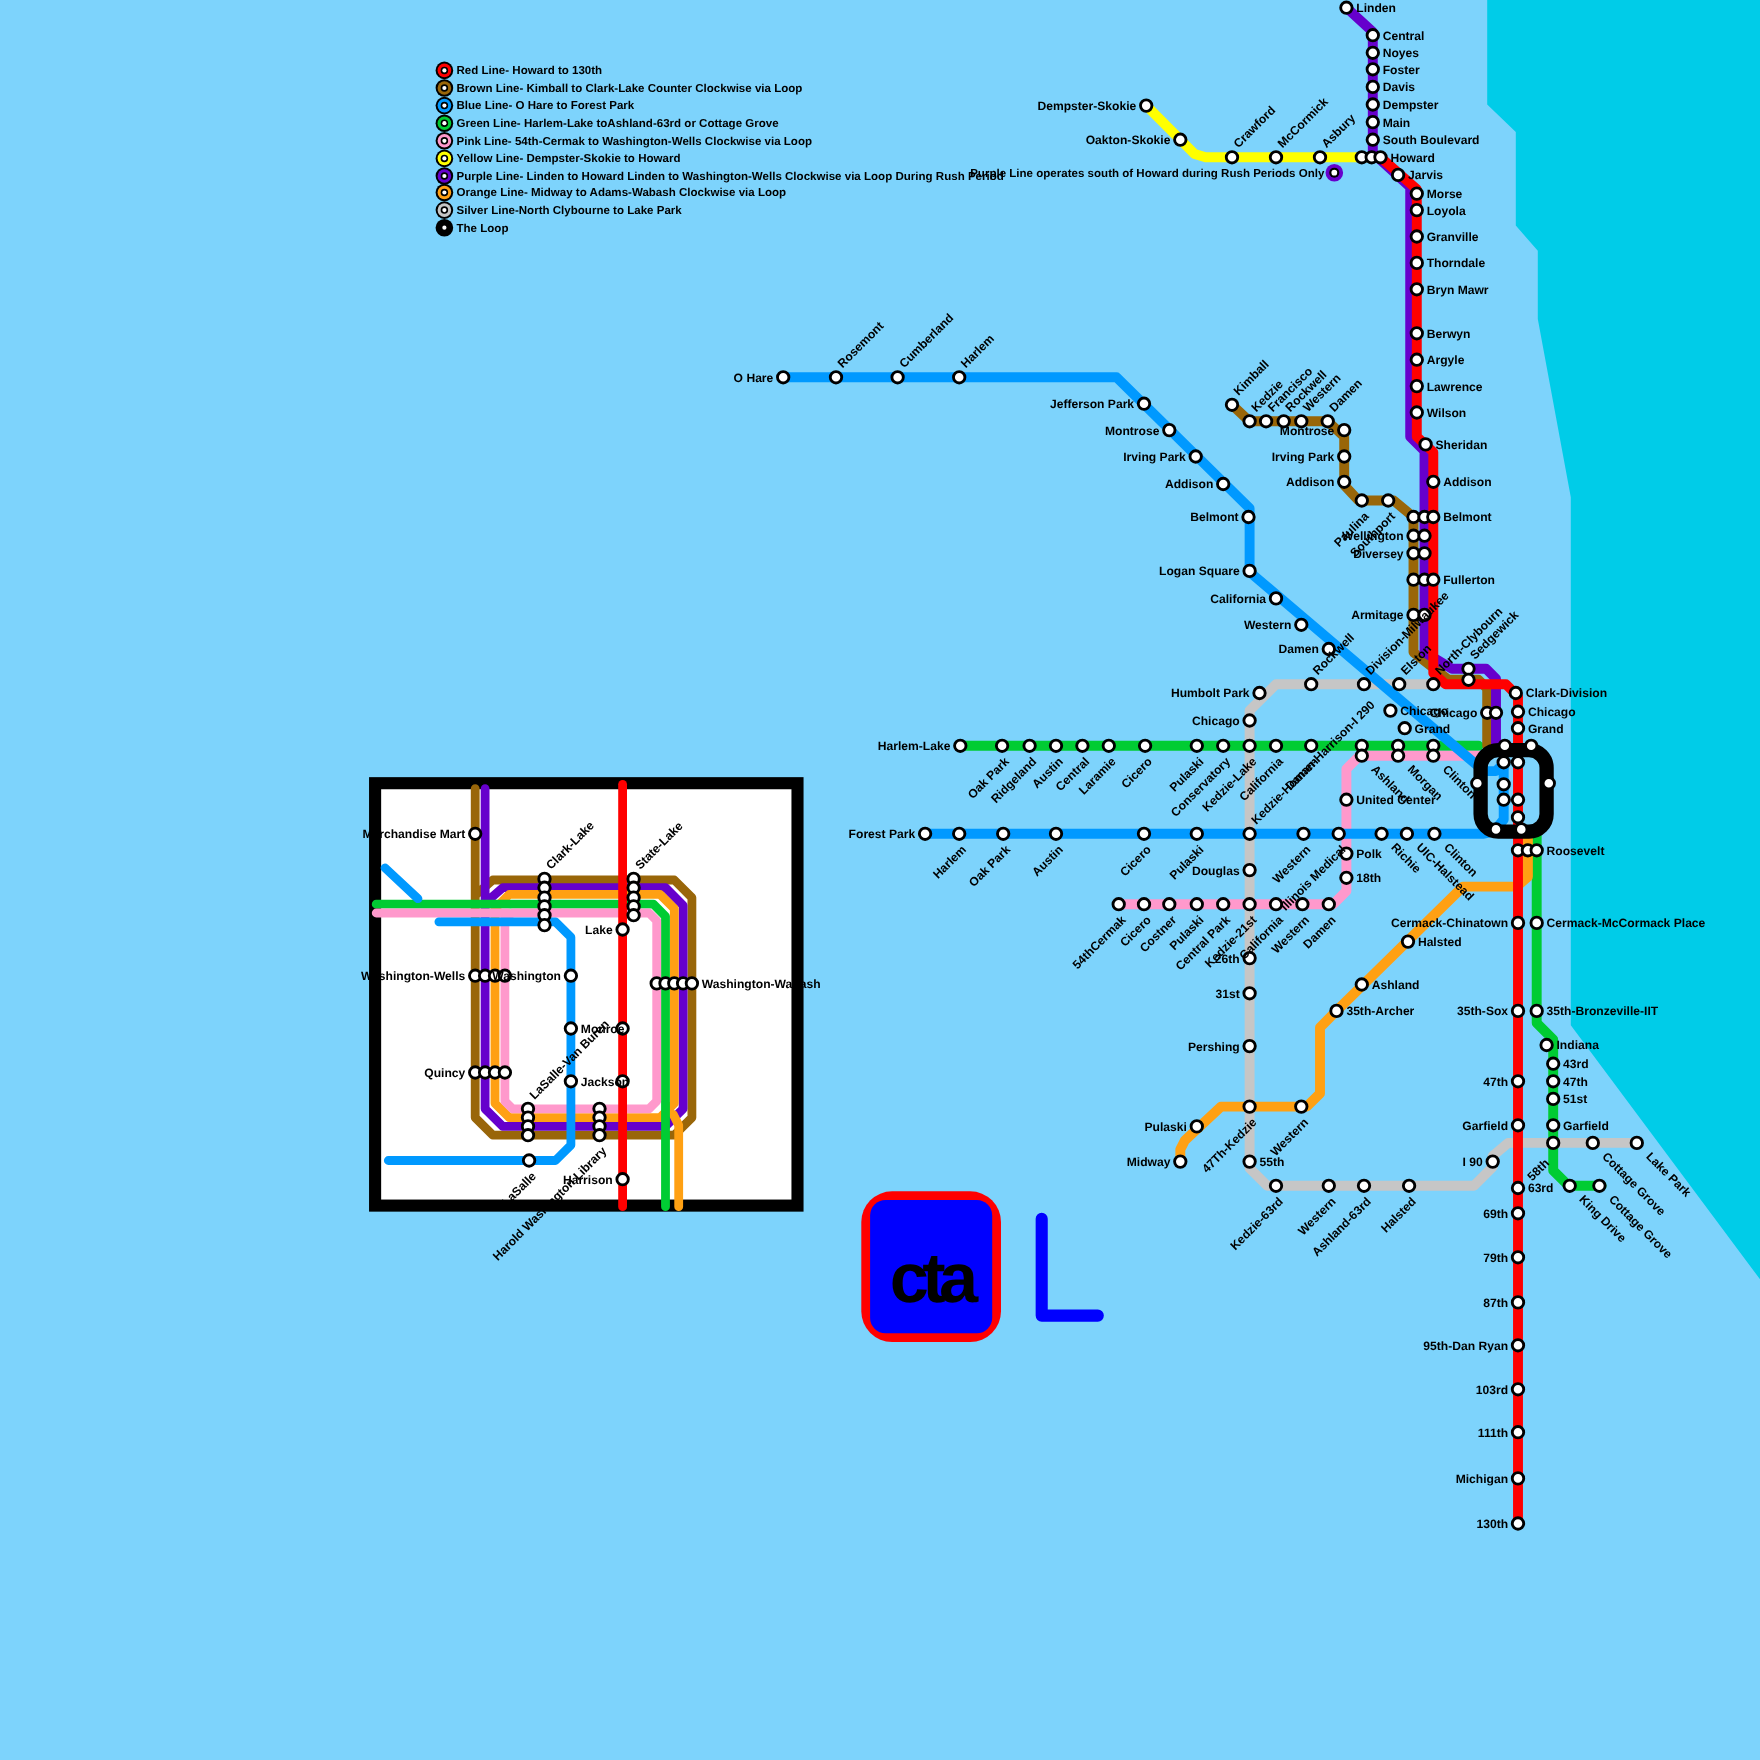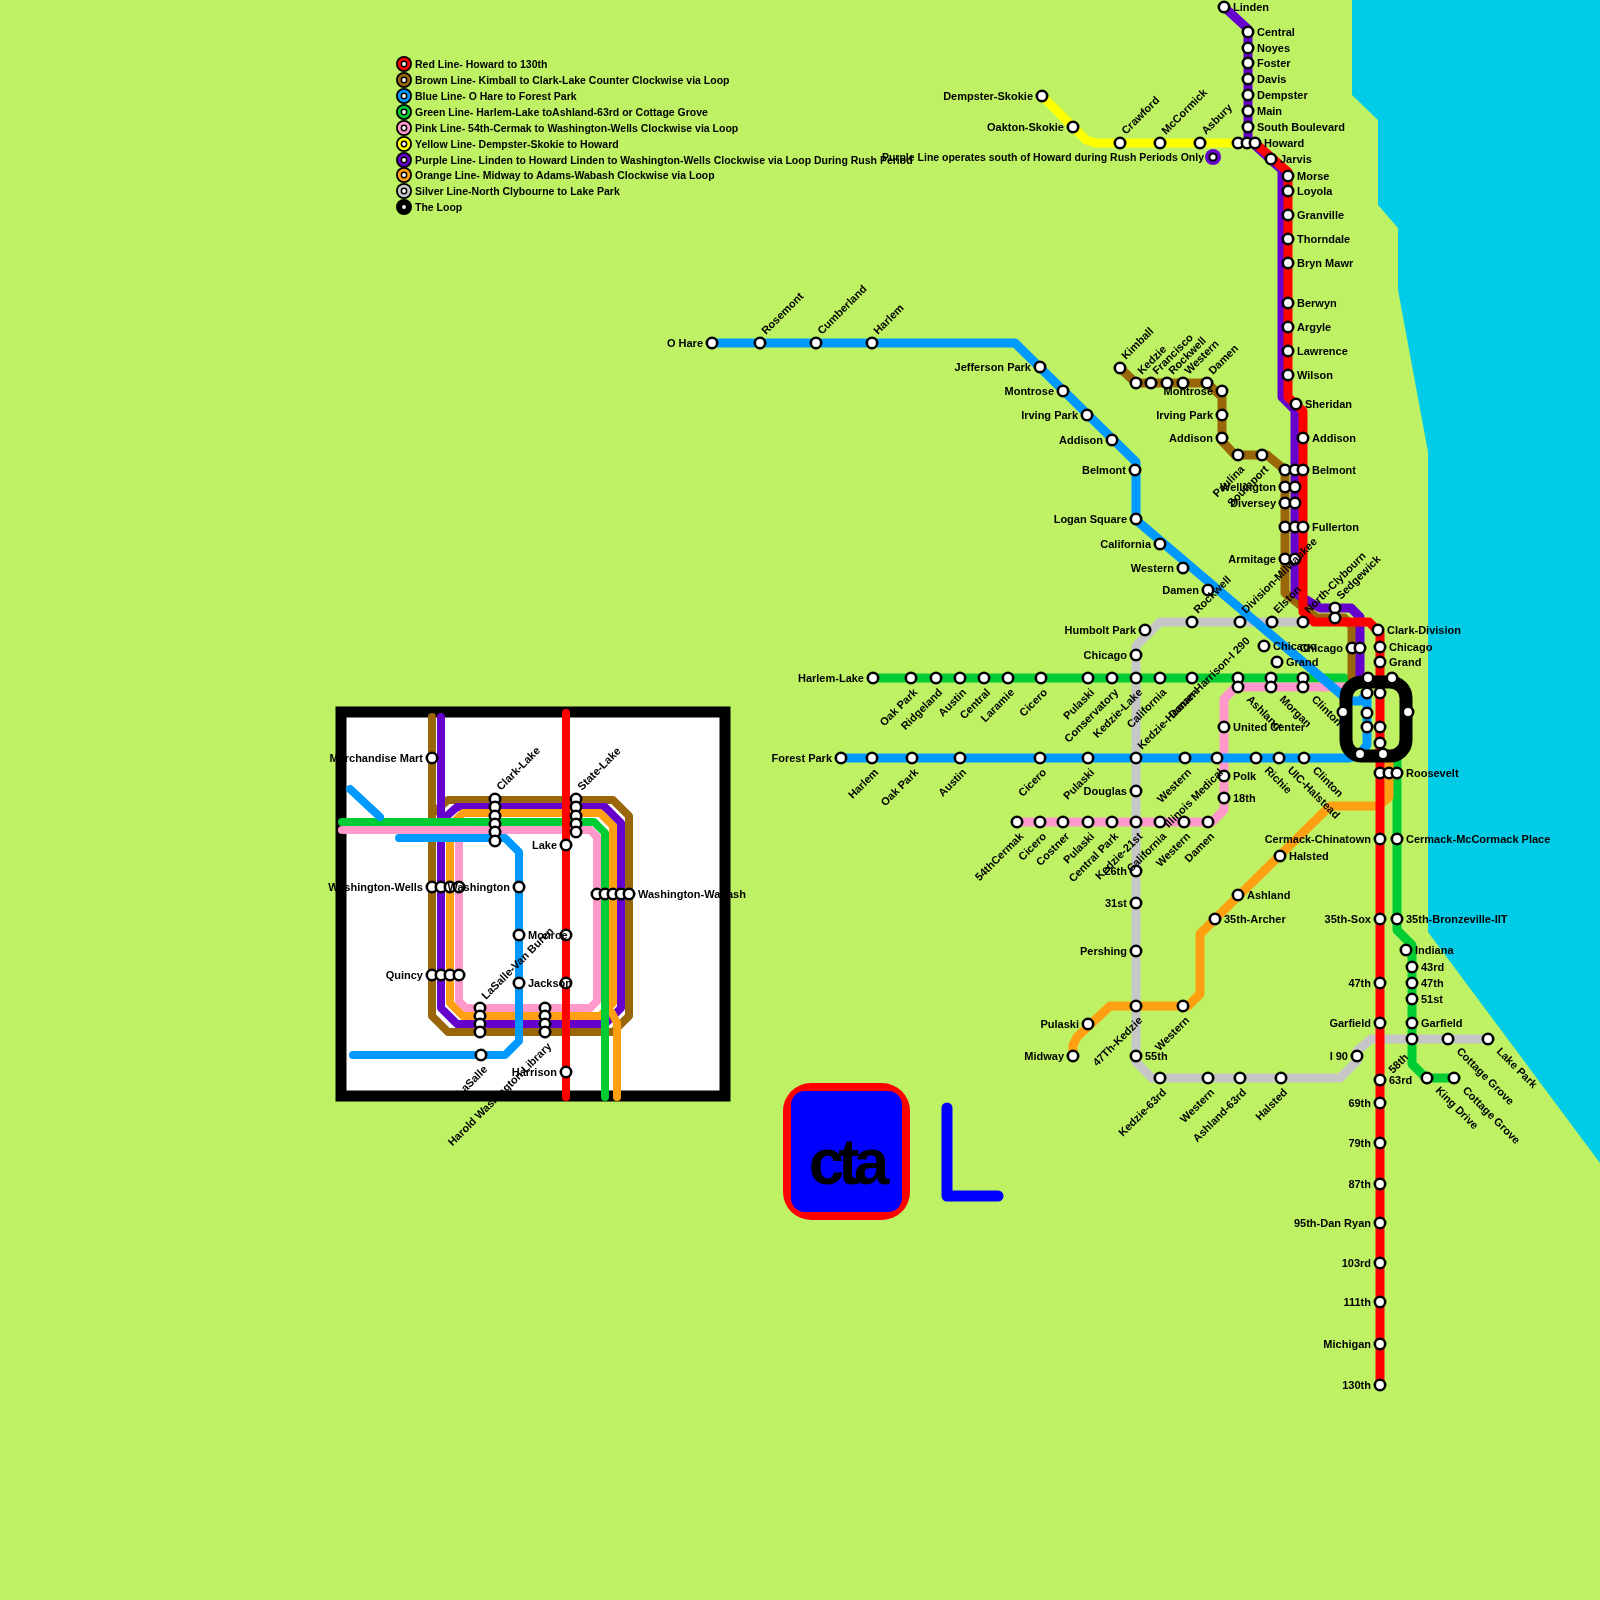--- a/index.html
+++ b/index.html
@@ -1,16 +1,16 @@
 <!DOCTYPE html>
 <html><head>
 <meta charset="utf-8">
 <style>
   html,body{margin:0;padding:0;background:#fff;}
-  .stage{width:1600px;height:1600px;position:relative;background:#bef264;overflow:hidden;}
+  .stage{width:1600px;height:1600px;position:relative;background:#7dd3fc;overflow:hidden;}
   svg{display:block;}
   svg text{font-family:"Liberation Sans","DejaVu Sans",sans-serif;font-weight:bold;fill:#000;}
 </style>
 </head>
 <body>
 
 <div class="stage">
   <svg id="map-svg" width="1600" height="1600" viewBox="0 0 1600 1600" xmlns="http://www.w3.org/2000/svg">
       <g>
         <polygon points="1352,0 1352,95 1378,120 1378,205 1398,228 1398,290 1428,452 1428,932 1600,1163 1600,0" fill="#00CCE8"></polygon>

